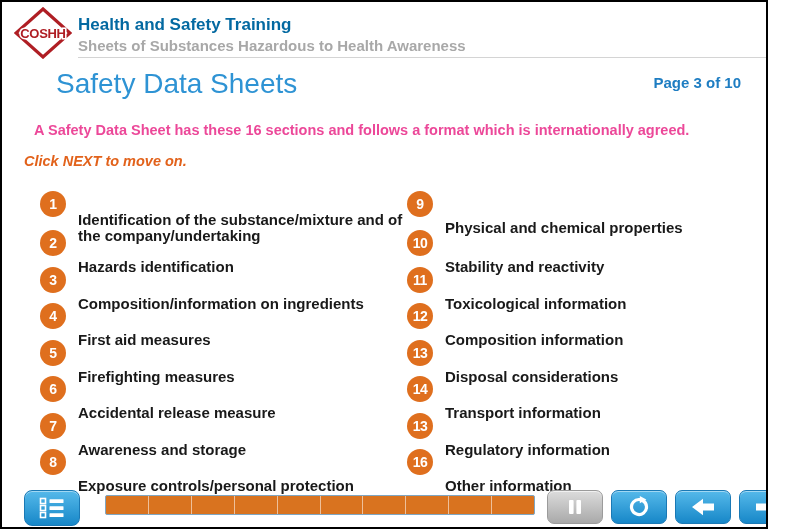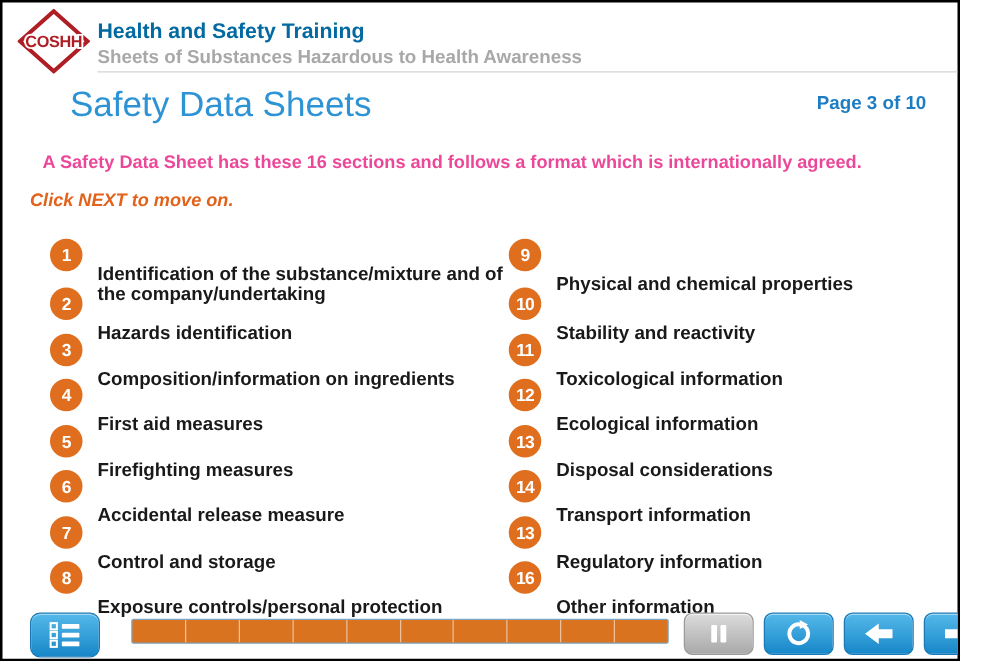--- a/index.html
+++ b/index.html
@@ -83,41 +83,41 @@
     <div class="section-item">
       <span class="num-circle">5</span>
       <span class="item-label">Firefighting measures</span>
     </div>
     <div class="section-item">
       <span class="num-circle">6</span>
       <span class="item-label">Accidental release measure</span>
     </div>
     <div class="section-item">
       <span class="num-circle">7</span>
-      <span class="item-label">Control and storage</span>
+      <span class="item-label">Awareness and storage</span>
     </div>
     <div class="section-item">
       <span class="num-circle">8</span>
       <span class="item-label">Exposure controls/personal protection</span>
     </div>
     <div class="section-item right">
       <span class="num-circle">9</span>
       <span class="item-label">Physical and chemical properties</span>
     </div>
     <div class="section-item right">
       <span class="num-circle">10</span>
       <span class="item-label">Stability and reactivity</span>
     </div>
     <div class="section-item right">
       <span class="num-circle">11</span>
       <span class="item-label">Toxicological information</span>
     </div>
     <div class="section-item right">
       <span class="num-circle">12</span>
-      <span class="item-label">Ecological information</span>
+      <span class="item-label">Composition information</span>
     </div>
     <div class="section-item right">
       <span class="num-circle">13</span>
       <span class="item-label">Disposal considerations</span>
     </div>
     <div class="section-item right">
       <span class="num-circle">14</span>
       <span class="item-label">Transport information</span>
     </div>
     <div class="section-item right">

